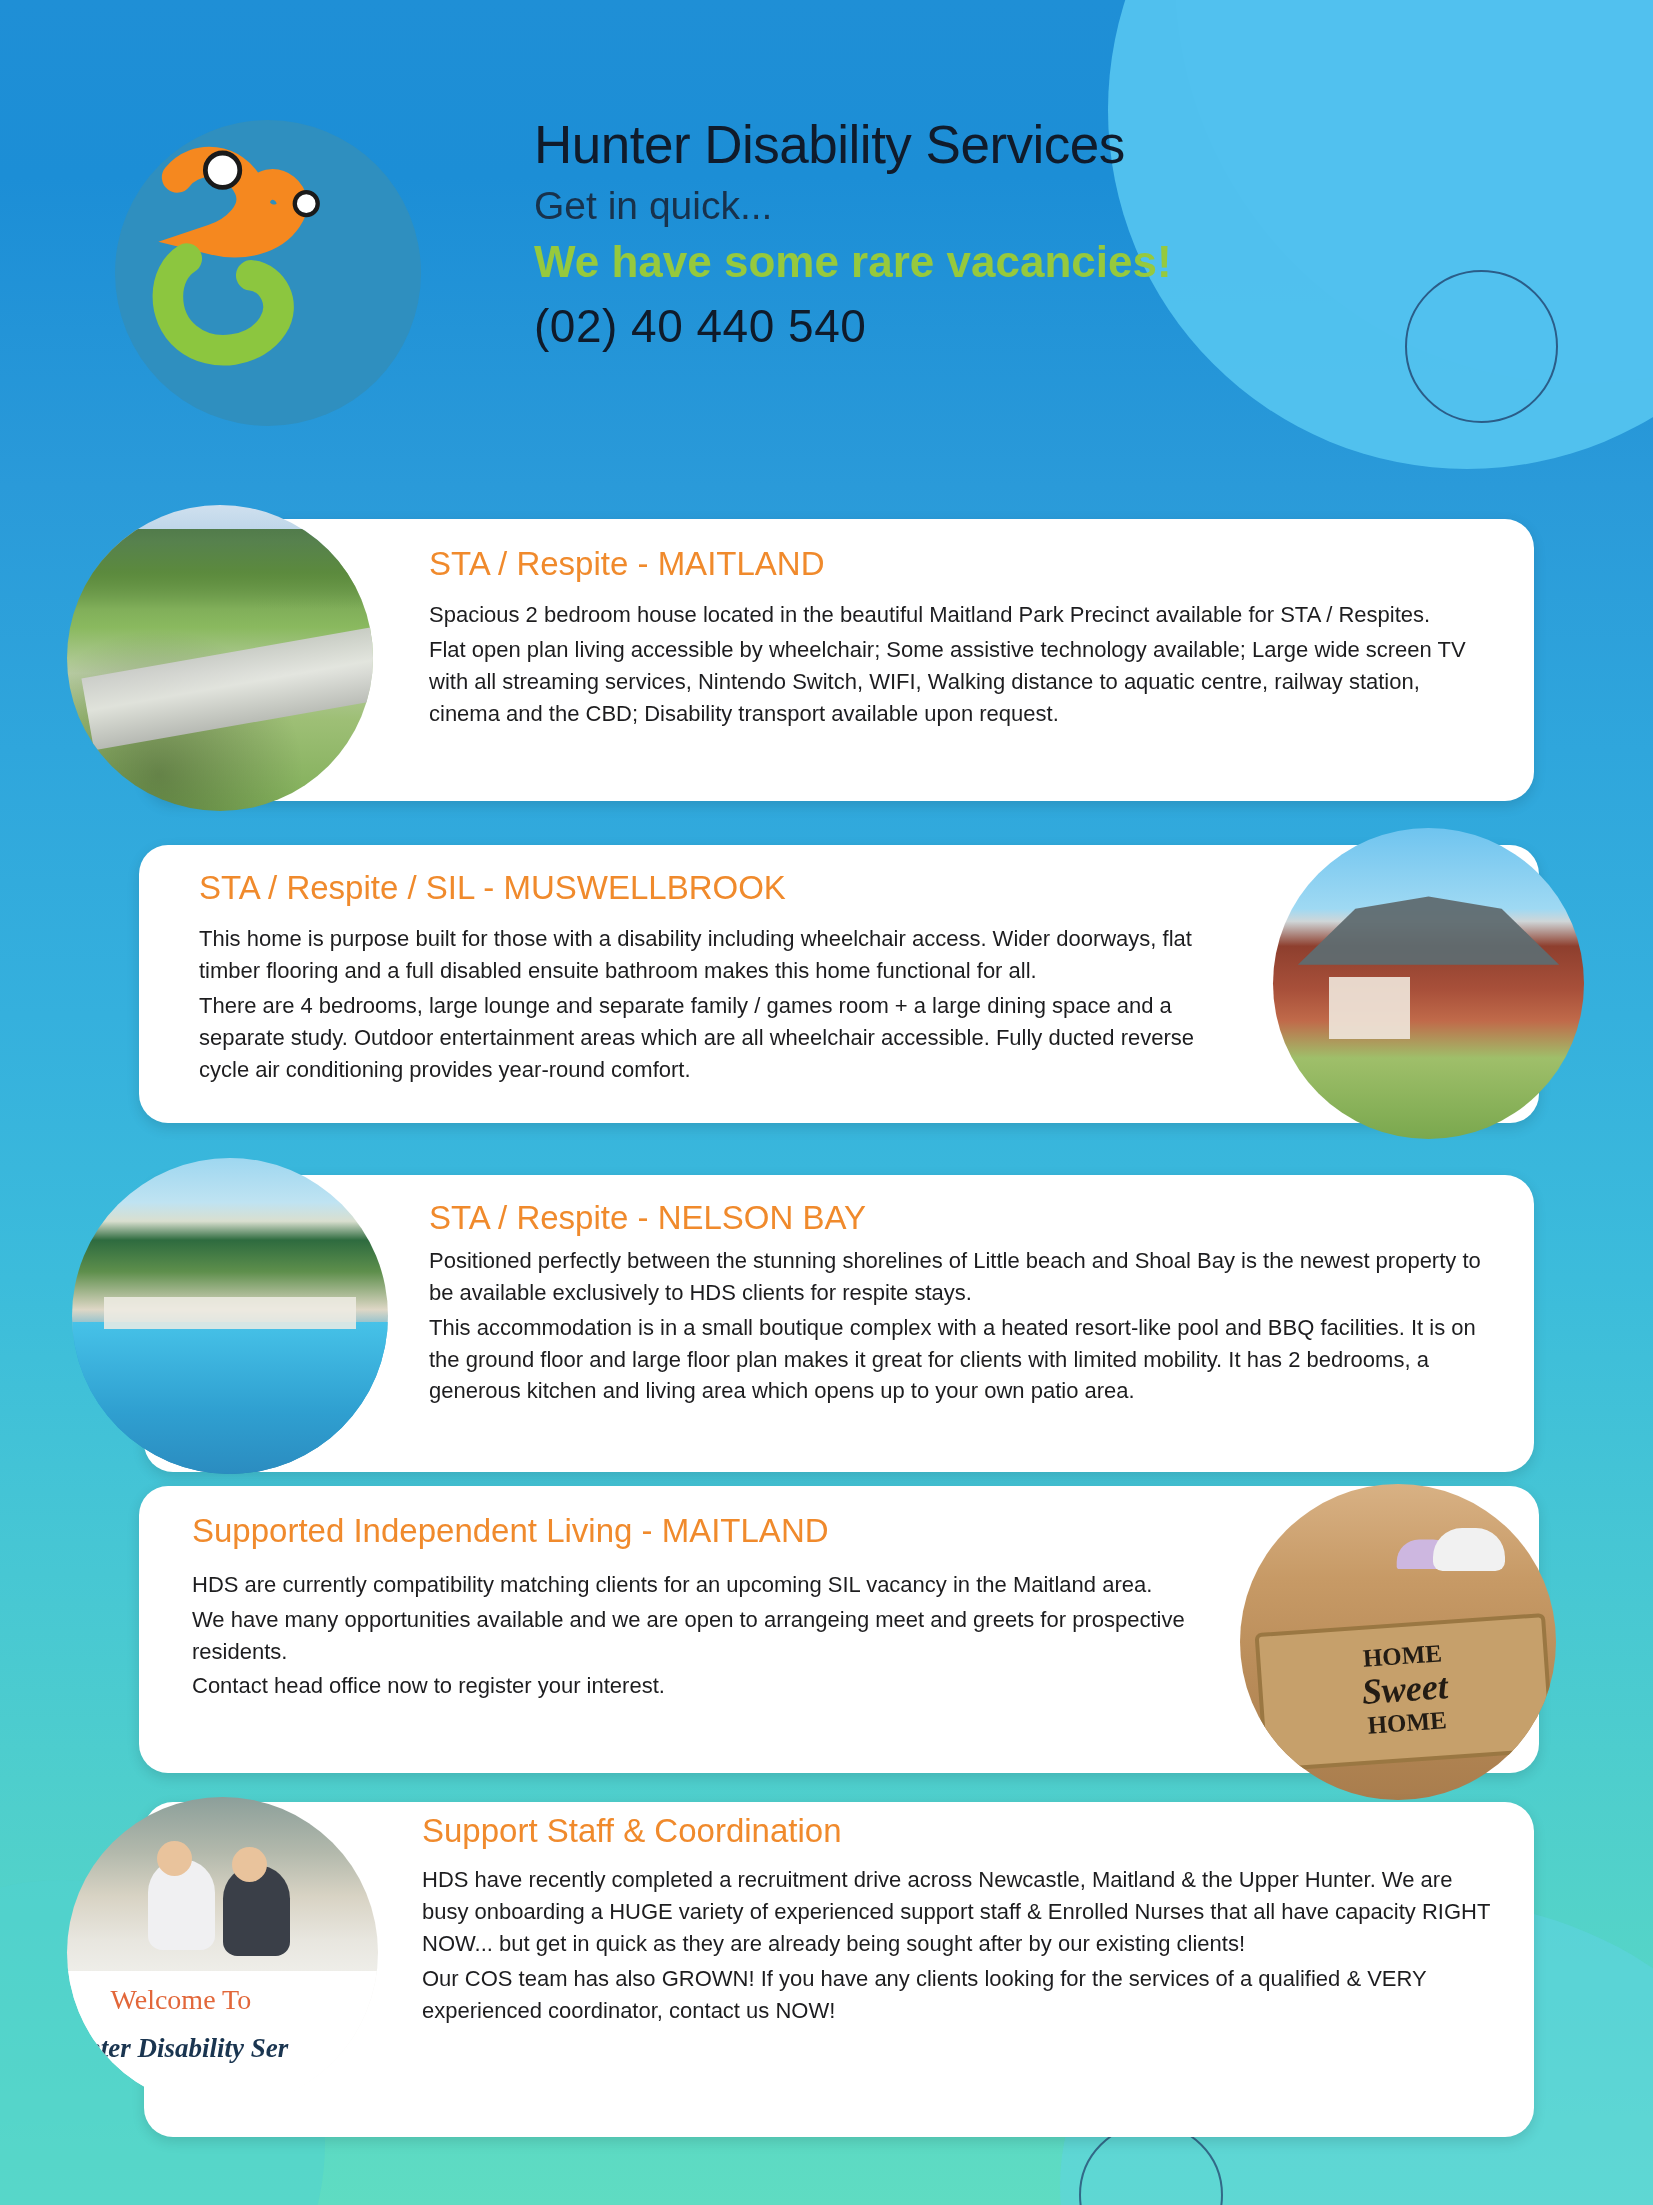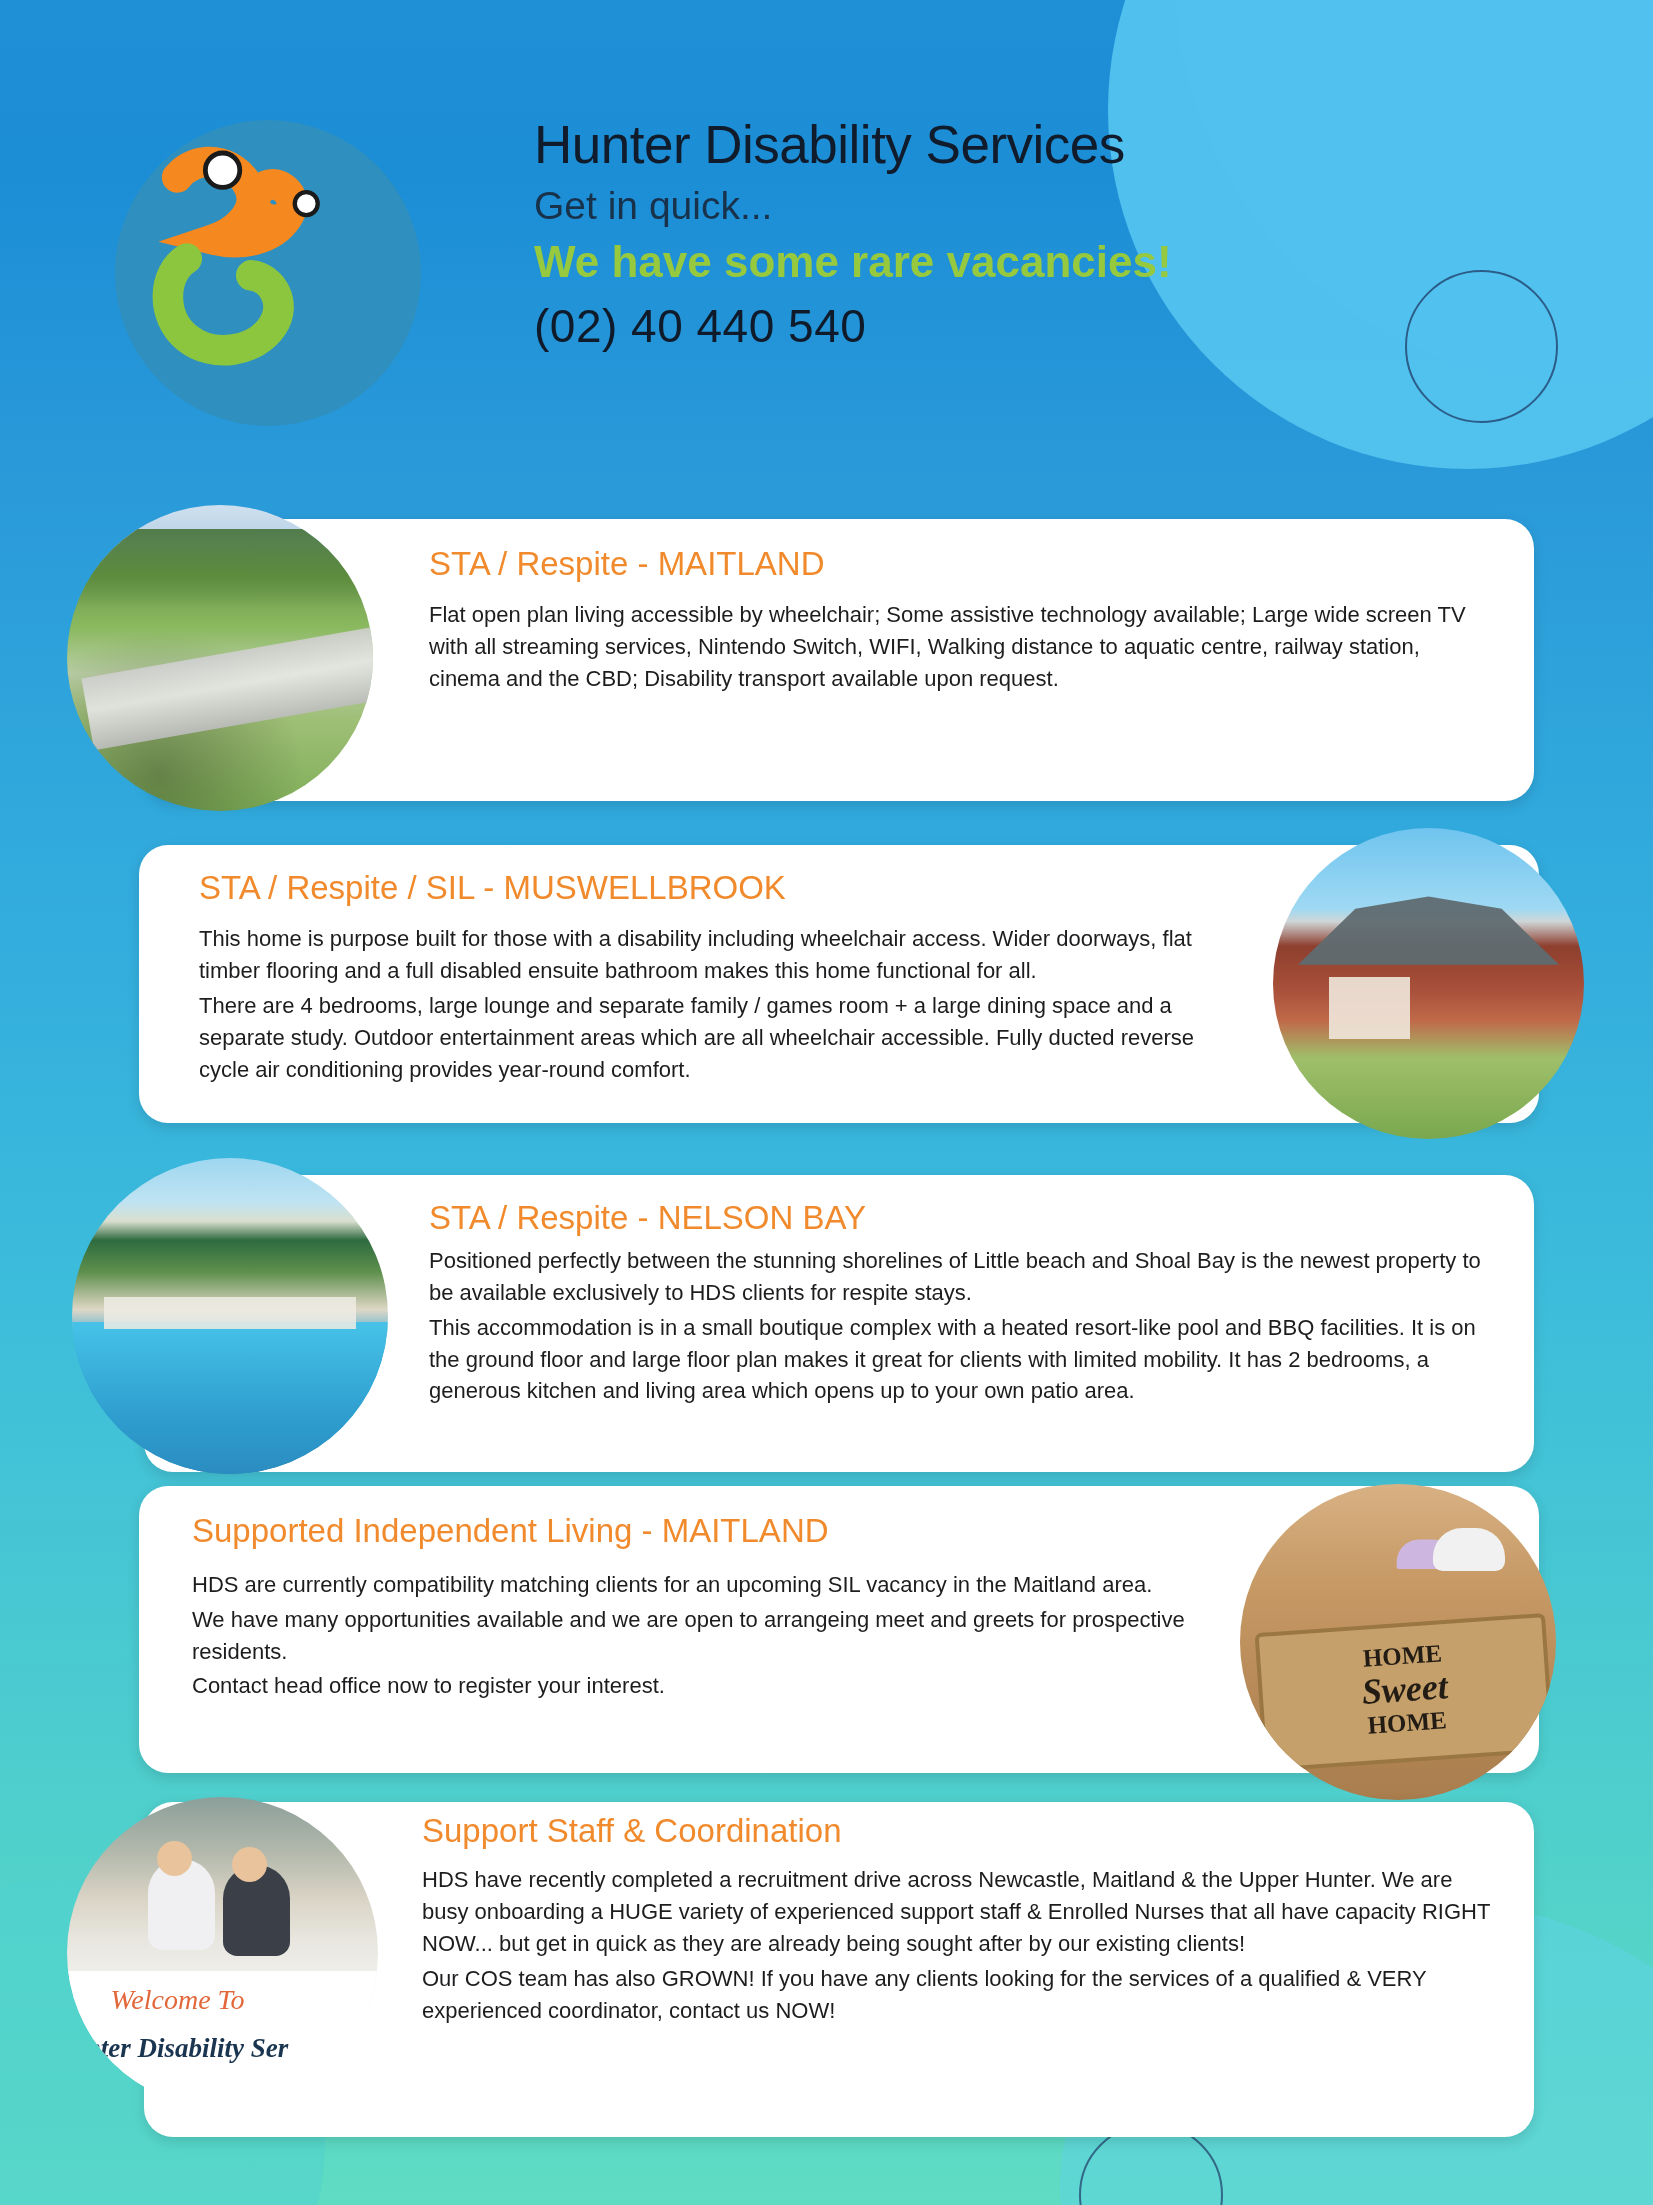--- a/index.html
+++ b/index.html
@@ -265,21 +265,20 @@
     position:absolute;
     left:0; top:56%;
     width:100%; height:44%;
     background:#ffffff;
   }
   .ph-staff .banner-text {
     position:absolute;
     left:14%; top:60%;
     color:#e2673a;
     font-size: 28px;
-    font-style: italic;
     font-family:"Liberation Serif", serif;
   }
   .ph-staff .banner-text2 {
     position:absolute;
     left:6%; top:76%;
     color:#1a3550;
     font-size: 27px;
     font-weight:700;
     font-style: italic;
     font-family:"Liberation Serif", serif;
@@ -329,20 +328,21 @@
       <div class="brand-sub">Get in quick...</div>
       <div class="brand-highlight">We have some rare vacancies!</div>
       <div class="brand-phone">(02) 40 440 540</div>
     </div>
   </div>
 
   <div class="card" style="left:144px; top:519px; width:1390px; height:282px;">
     <div style="position:absolute; left:285px; top:26px; width:1067px;">
       <div class="card-title">STA / Respite - MAITLAND</div>
       <div class="card-body" style="margin-top:16.3px;">
+        <p>Spacious 2 bedroom house located in the beautiful Maitland Park Precinct available for STA / Respites.</p>
         <p style="margin-top:2.9px;">Flat open plan living accessible by wheelchair; Some assistive technology available; Large wide screen TV with all streaming services, Nintendo Switch, WIFI, Walking distance to aquatic centre, railway station, cinema and the CBD;  Disability transport available upon request.</p>
       </div>
     </div>
   </div>
   <div class="photo ph-maitland" style="left:67px; top:505px; width:306px; height:306px;"></div>
 
   <div class="card" style="left:139px; top:845px; width:1400px; height:278px;">
     <div style="position:absolute; left:60px; top:24px; width:1043px;">
       <div class="card-title">STA / Respite / SIL - MUSWELLBROOK</div>
       <div class="card-body" style="margin-top:16.3px;">

